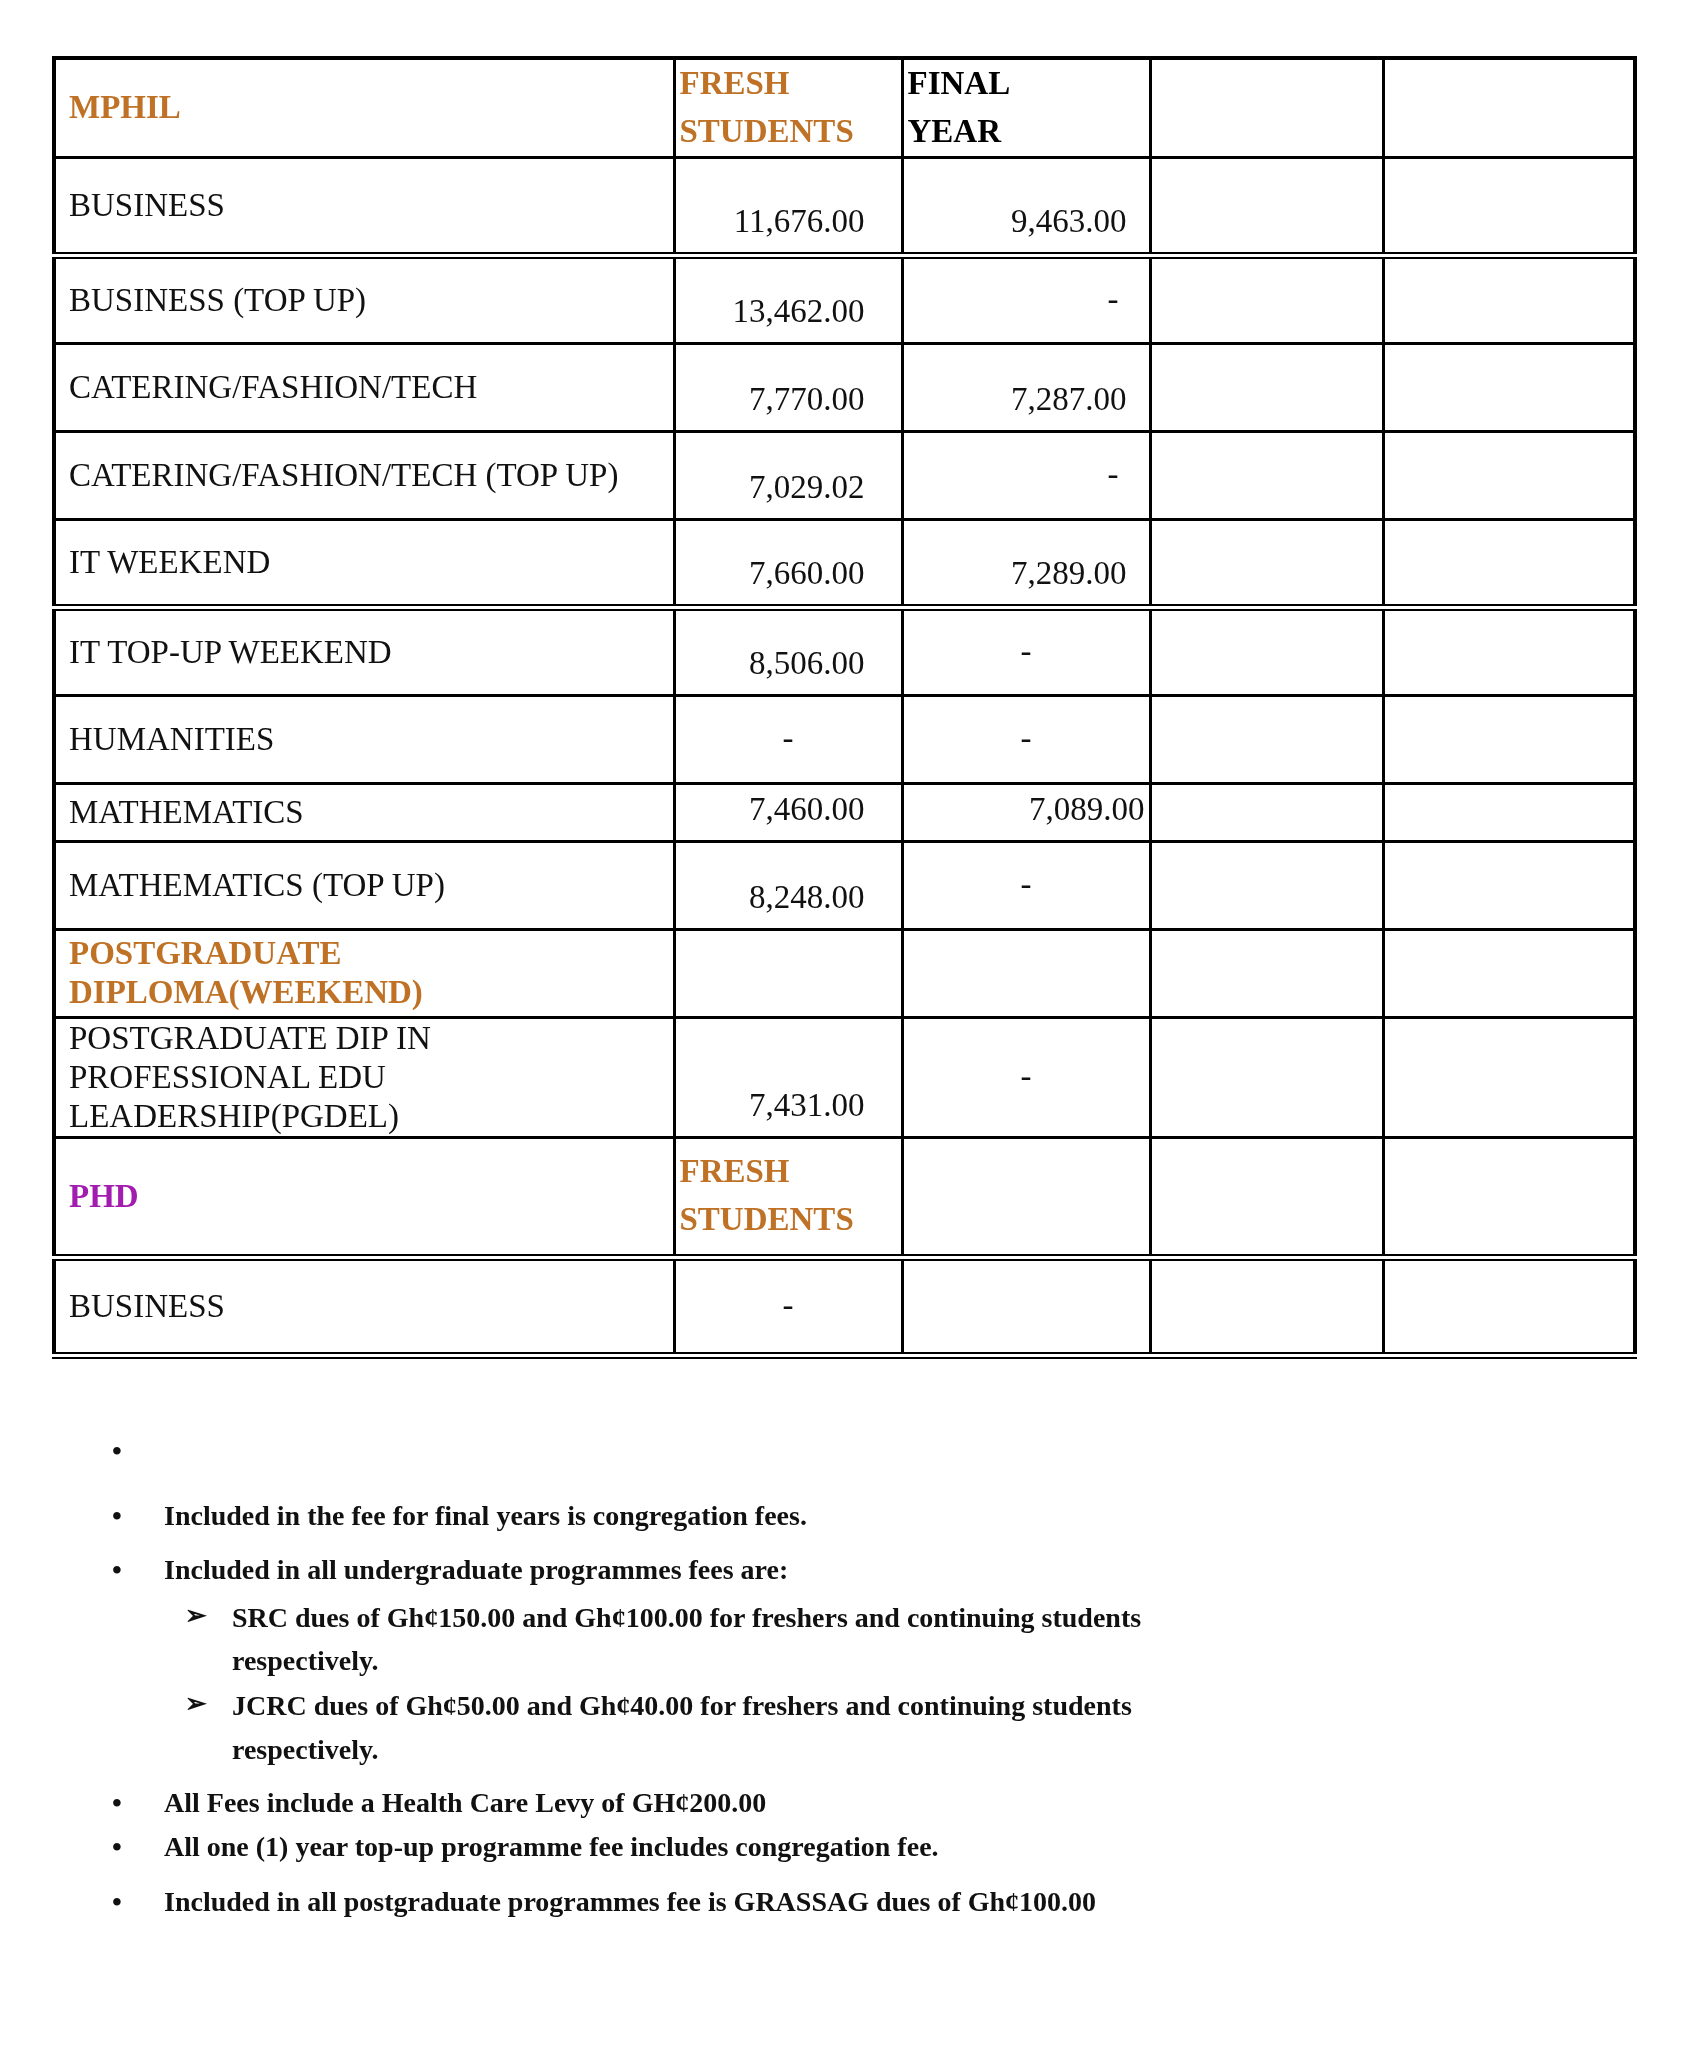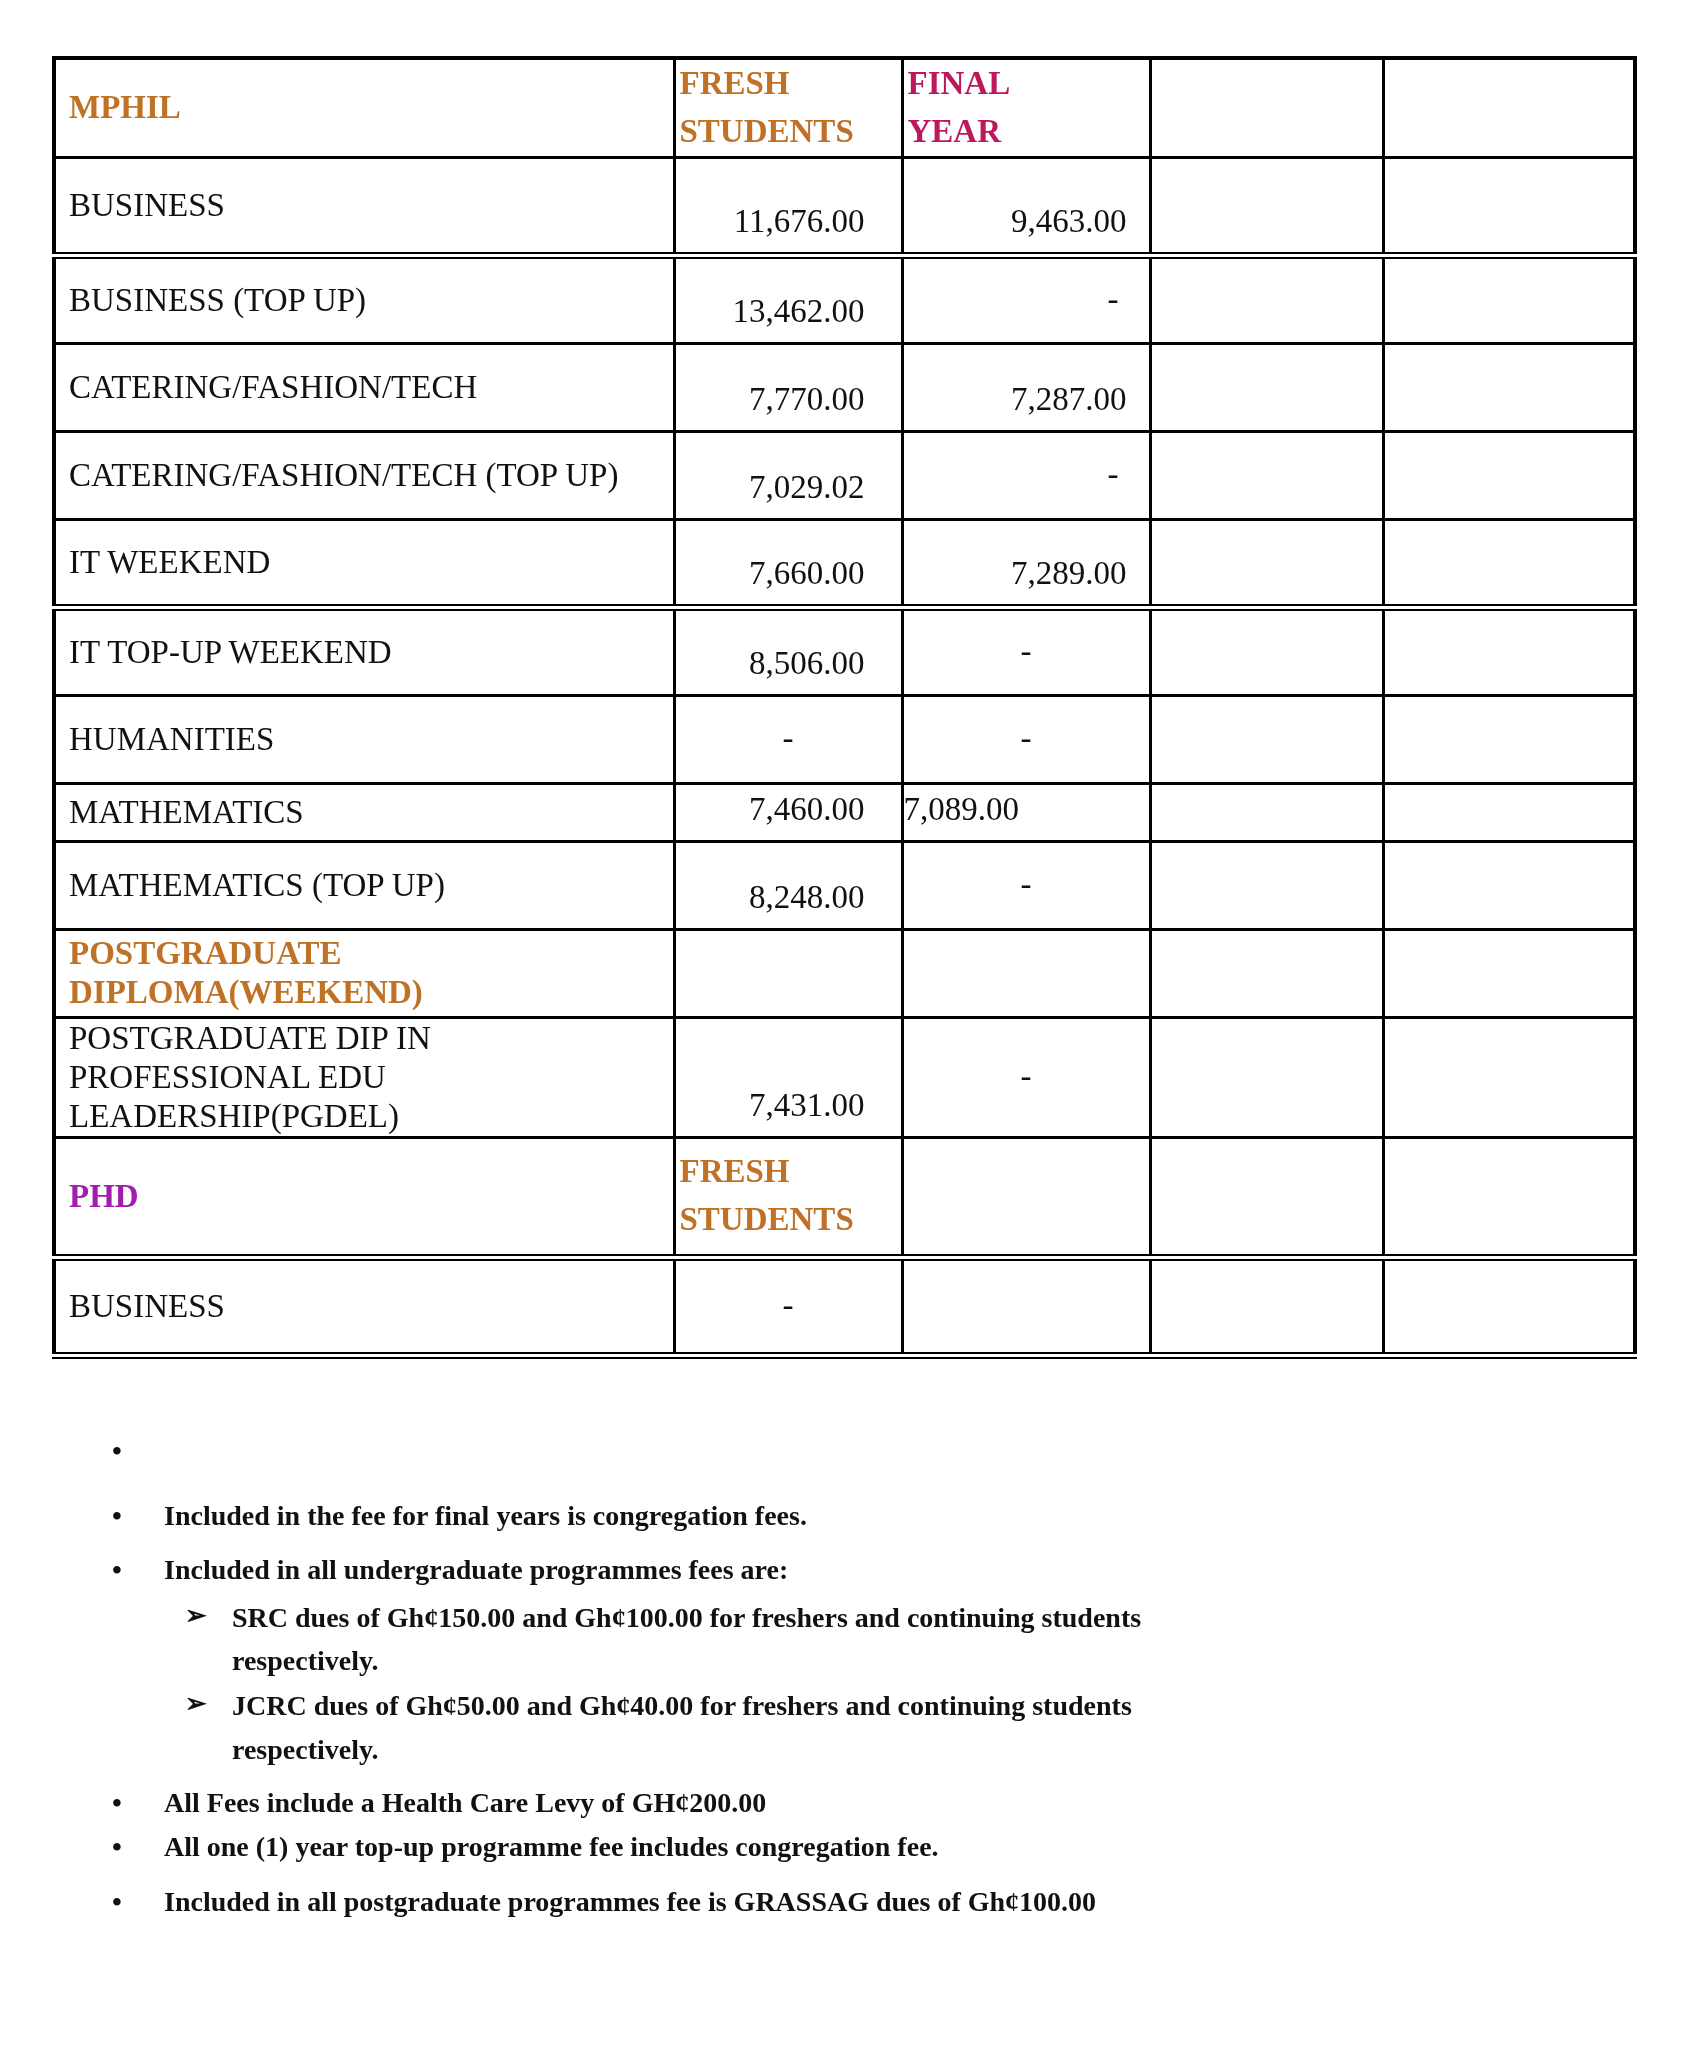--- a/index.html
+++ b/index.html
@@ -40,21 +40,21 @@
   #fee-table tr:nth-child(2) td,
   #fee-table tr:nth-child(6) td,
   #fee-table tr:nth-child(13) td,
   #fee-table tr:nth-child(14) td{border-bottom:7px double #000;}
 
   #fee-table td.label{padding-left:13px;}
   #fee-table td.label div{white-space:nowrap;line-height:1.18;}
   #fee-table td.label.orange{font-weight:bold;}
   #fee-table td.num{vertical-align:bottom;text-align:right;padding:0 36px 10px 0;white-space:nowrap;}
   #fee-table td.num.final-col{padding-right:22px;margin-left:40px;}
-  #fee-table td.num.center{text-align:left;padding-right:4px;}
+  #fee-table td.num.center{text-align:right;padding-right:4px;}
   #fee-table td.dash{text-align:center;}
   #fee-table td.dash.right{text-align:right;padding-right:30px;}
   #fee-table td.hdr{font-weight:bold;padding-left:4px;}
   #fee-table td.hdr div{line-height:1.45;white-space:nowrap;}
 
   
   #notes{margin-top:70px;padding-left:60px;font-weight:bold;font-size:28px;}
   .note-item{display:flex;line-height:1.55;}
   .note-item .marker{flex:0 0 52px;}
   .note-item.sub{margin-left:73px;}
@@ -84,21 +84,21 @@
     </colgroup>
     <tbody>
         <tr>
           <td class="label orange" style="color: rgb(191, 114, 38);">
             <div>MPHIL</div>
           </td>
           <td class="hdr" style="color: rgb(191, 114, 38);">
             <div>FRESH</div>
             <div>STUDENTS</div>
           </td>
-          <td class="hdr" style="color: #be185d;">
+          <td class="hdr" style="color: #000000;">
             <div>FINAL</div>
             <div>YEAR</div>
           </td>
           <td class="empty"></td>
           <td class="empty"></td>
         </tr>
         <tr>
           <td class="label">
             <div>BUSINESS</div>
           </td>

